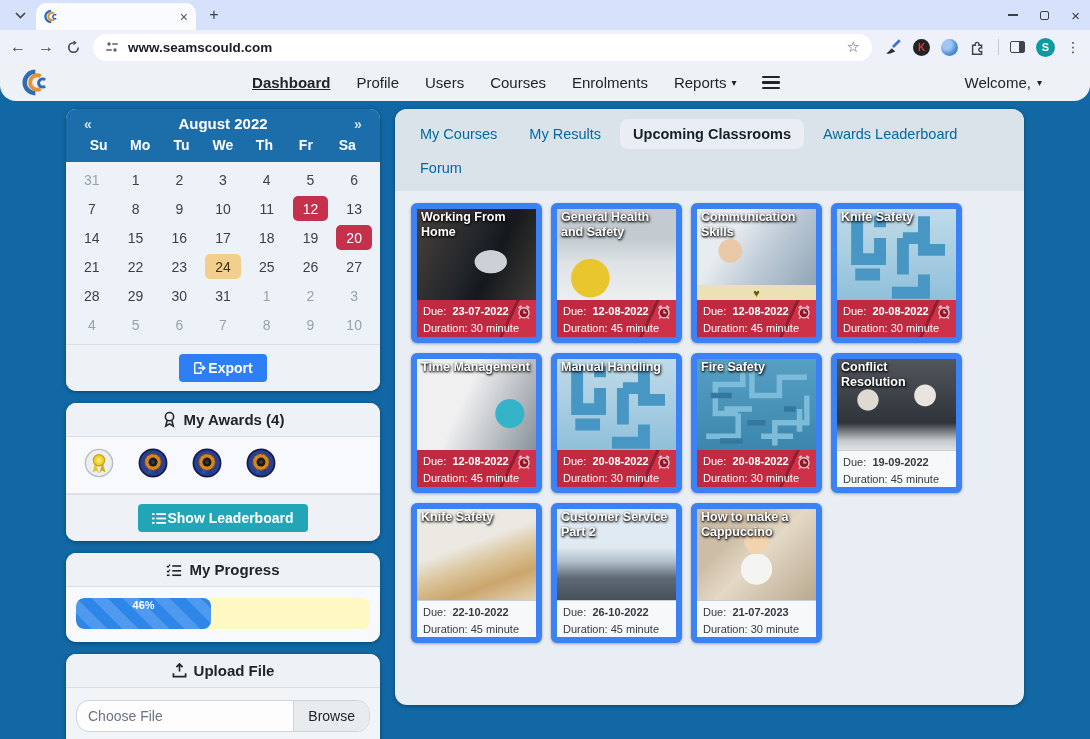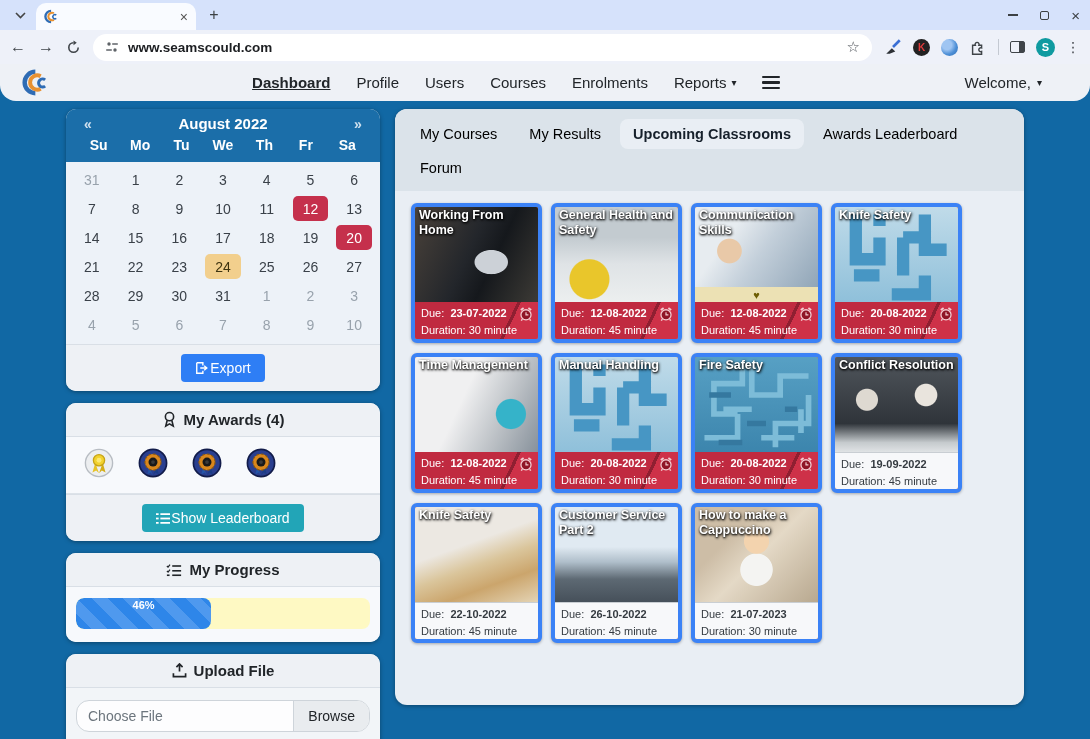--- a/index.html
+++ b/index.html
@@ -59,45 +59,45 @@
   .cal-nav { color:#cfe0ee; font-size:14px; width:24px; text-align:center; cursor:default; }
   .cal-title { flex:1; text-align:center; }
   .cal-days { display:grid; grid-template-columns:repeat(7,1fr); padding:5px 2px 6px; font-weight:700; font-size:14px; text-align:center; }
   .cal-grid { display:grid; grid-template-columns:repeat(7,1fr); padding:5px 4px 7px; background:#edf2f8; row-gap:4px; }
   .cal-cell { text-align:center; font-size:14px; color:#3a4149; padding:4.5px 0; margin:0 4px; border-radius:5px; }
   .cal-cell.muted { color:#98a2ac; }
   .cal-cell.red { background:#c5304c; color:#fff; }
   .cal-cell.today { background:#f2cf8d; color:#3e3310; }
 
   
-  .btn { display:inline-flex; align-items:center; gap:1px; border:none; border-radius:4px; padding:6px 14px; font-size:14px; font-weight:400; color:#fff; font-family:inherit; }
+  .btn { display:inline-flex; align-items:center; gap:1px; border:none; border-radius:4px; padding:6px 14px; font-size:14px; font-weight:700; color:#fff; font-family:inherit; }
   .btn-blue { background:#2e7ef5; }
   .btn-teal { background:#22a5b7; }
 
   
   .medal-row { display:flex; align-items:center; gap:24px; padding:11px 18px; background:#f7f9fc; border-bottom:1px solid #dde3e9; }
 
   
   .progress-wrap { padding:11px 10px 13px; background:#f7f9fc; }
   .progress-track { height:31px; background:#fef9c3; border-radius:8px; overflow:hidden; }
   .progress-fill { height:100%; background:repeating-linear-gradient(45deg,#2e86e9 0 11px,#4f99ee 11px 22px); border-radius:8px; color:#fff; font-size:11px; font-weight:700; text-align:center; line-height:15px; }
 
   
   .file-box { display:flex; margin:12px 10px; border:1px solid #ced4da; border-radius:13px; overflow:hidden; background:#fdfdfe; }
   .file-text { flex:1; padding:7px 11px; color:#6c757d; font-size:14px; }
   .browse-btn { padding:7px 14px; background:#e9ecef; border-left:1px solid #ced4da; color:#212529; font-size:14px; }
   .upload-footer { text-align:right; padding:9px 12px; background:#eef1f5; border-top:1px solid #d9dfe6; }
 
   
   .mainpanel { flex:1; background:#e9eef4; border-radius:12px; min-height:596px; overflow:hidden; box-shadow:0 1px 4px rgba(0,0,0,.35); }
   .tabs { background:#dbe3ea; padding:10px 12px 8px; display:flex; flex-wrap:wrap; column-gap:6px; row-gap:4px; }
-  .tab-item { padding:7px 13px; font-size:14.5px; color:#000000; border-radius:8px; white-space:nowrap; }
+  .tab-item { padding:7px 13px; font-size:14.5px; color:#0369a1; border-radius:8px; white-space:nowrap; }
   .tab-item.active { background:#e9eef4; font-weight:700; color:#16202b; }
   .cards { padding:12px 16px; display:grid; grid-template-columns:repeat(4,131px); gap:10px 9px; }
-  .ccard { width:131px; height:140px; border:4px solid #3b82f6; border-radius:6px; background:#f97316; display:flex; flex-direction:column; overflow:hidden; box-shadow:0 1px 3px rgba(0,0,0,.3); }
+  .ccard { width:131px; height:140px; border:6px solid #3b82f6; border-radius:6px; background:#f97316; display:flex; flex-direction:column; overflow:hidden; box-shadow:0 1px 3px rgba(0,0,0,.3); }
   .cimg { flex:1; position:relative; overflow:hidden; }
   .cimg svg.maze { position:absolute; inset:0; width:100%; height:100%; }
   .ctitle { position:absolute; top:1px; left:4px; right:2px; color:#fff; font-weight:700; font-size:12.5px; line-height:1.2; text-shadow:0 1px 2px rgba(0,0,0,.95), 1px 1px 3px rgba(0,0,0,.85); z-index:2; }
   .fav-band { height:15px; background:#ece1b4; text-align:center; line-height:14px; flex:none; }
   .fav-band span { color:#6e5e04; font-size:11px; }
   .cfoot { height:37px; flex:none; padding:3px 6px 0; font-size:11px; line-height:1.5; position:relative; }
   .cfoot.red { background:linear-gradient(115deg,#c02a40 0 73%,#8f1f31 73% 75.5%,#ce3148 75.5%); color:#fff; }
   .cfoot.light { background:#f7f8fa; color:#343a40; border-top:1px solid #c9ced3; }
   .cfoot b { font-weight:700; }
   .alarm { position:absolute; right:4px; top:4px; }

